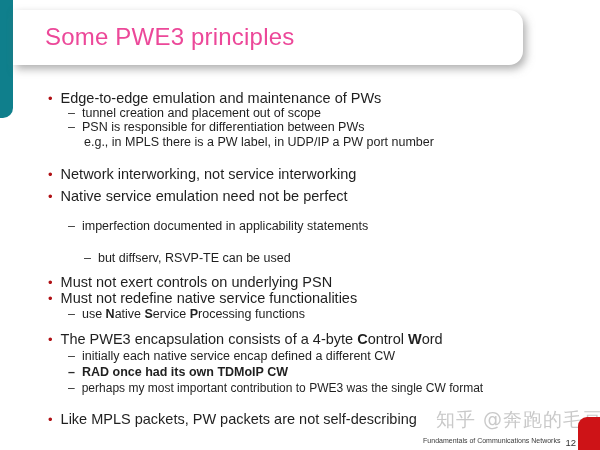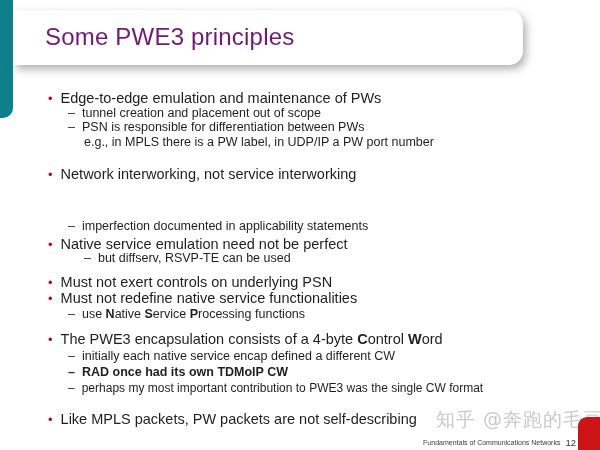--- a/index.html
+++ b/index.html
@@ -10,39 +10,39 @@
   .accent-bar{
     position:absolute;left:0;top:0;width:13px;height:118px;
     background:#0f7f8c;border-radius:0 0 10px 0;
   }
   .title-box{
     position:absolute;left:13px;top:10px;width:510px;height:55px;
     background:#ffffff;border-radius:0 14px 14px 0;
     box-shadow:3px 4px 8px rgba(110,110,110,0.55);
   }
   .title-text{
-    position:absolute;left:32px;top:13px;font-size:24px;color:#701a75;
+    position:absolute;left:32px;top:13px;font-size:24px;color:#ec4899;
     letter-spacing:0.2px;white-space:nowrap;
   }
   .content{position:absolute;left:0;top:0;width:600px;height:427px;}
   .line{position:absolute;white-space:nowrap;color:#1f1f1f;line-height:1.1;}
   .line .marker{display:inline-block;}
   .line.bullet{left:48px;font-size:14.5px;}
   .line.bullet .marker{color:#b01014;font-size:13px;margin-right:8px;vertical-align:0.5px;}
   .line.sub{left:68px;font-size:12.5px;}
   .line.sub .marker{color:#2a2a2a;margin-right:7px;}
   .line.note{font-size:12.5px;}
   .line b{font-weight:bold;}
   .watermark{
     position:absolute;left:436px;top:407px;font-size:19px;color:#c9c9c9;
     letter-spacing:1px;white-space:nowrap;
     font-family:"DejaVu Sans","Liberation Sans",sans-serif;
   }
   .footer{
-    position:absolute;right:24px;bottom:2px;display:flex;align-items:center;
+    position:absolute;right:24px;bottom:2px;display:flex;align-items:flex-start;
     gap:5px;white-space:nowrap;
   }
   .footer .footer-label{font-size:7px;color:#3a3a3a;}
   .footer .page-number{font-size:9.5px;color:#333;}
   .corner-block{
     position:absolute;right:0;bottom:0;width:22px;height:33px;
     background:#ce1317;border-top-left-radius:9px;
   }
 </style>
 </head>
@@ -54,21 +54,21 @@
   <div class="title-box">
     <div class="title-text">Some PWE3 principles</div>
   </div>
 
   <div class="content">
       <div class="line bullet" style="top: 91px;"><span class="marker">•</span><span class="txt">Edge-to-edge emulation and maintenance of PWs</span></div>
       <div class="line sub" style="top: 107px;"><span class="marker">–</span><span class="txt">tunnel creation and placement out of scope</span></div>
       <div class="line sub" style="top: 121px;"><span class="marker">–</span><span class="txt">PSN is responsible for differentiation between PWs</span></div>
       <div class="line note" style="top: 136px; left: 84px; font-size: 12.5px;"><span class="txt">e.g., in MPLS there is a PW label, in UDP/IP a PW port number</span></div>
       <div class="line bullet" style="top: 167px;"><span class="marker">•</span><span class="txt">Network interworking, not service interworking</span></div>
-      <div class="line bullet" style="top: 189px; margin-top: 48px;"><span class="marker">•</span><span class="txt">Native service emulation need not be perfect</span></div>
+      <div class="line bullet" style="top: 189px;"><span class="marker">•</span><span class="txt">Native service emulation need not be perfect</span></div>
       <div class="line sub" style="top: 220px;"><span class="marker">–</span><span class="txt">imperfection documented in applicability statements</span></div>
       <div class="line bullet" style="top: 245px; margin-top: 30px;"><span class="marker">•</span><span class="txt">Must not exert controls on underlying PSN</span></div>
       <div class="line sub" style="top: 252px; margin-left: 16px;"><span class="marker">–</span><span class="txt">but diffserv, RSVP-TE can be used</span></div>
       <div class="line bullet" style="top: 291px;"><span class="marker">•</span><span class="txt">Must not redefine native service functionalities</span></div>
       <div class="line sub" style="top: 308px;"><span class="marker">–</span><span class="txt"><span>use </span><b>N</b><span>ative </span><b>S</b><span>ervice </span><b>P</b><span>rocessing functions</span></span></div>
       <div class="line bullet" style="top: 332px;"><span class="marker">•</span><span class="txt"><span>The PWE3 encapsulation consists of a 4-byte </span><b>C</b><span>ontrol </span><b>W</b><span>ord</span></span></div>
       <div class="line sub" style="top: 350px;"><span class="marker">–</span><span class="txt">initially each native service encap defined a different CW</span></div>
       <div class="line sub" style="top: 366px; font-weight: bold;"><span class="marker">–</span><span class="txt">RAD once had its own TDMoIP CW</span></div>
       <div class="line sub" style="top: 382px; font-size: 12px;"><span class="marker">–</span><span class="txt">perhaps my most important contribution to PWE3 was the single CW format</span></div>
       <div class="line bullet" style="top: 412px;"><span class="marker">•</span><span class="txt">Like MPLS packets, PW packets are not self-describing</span></div>

